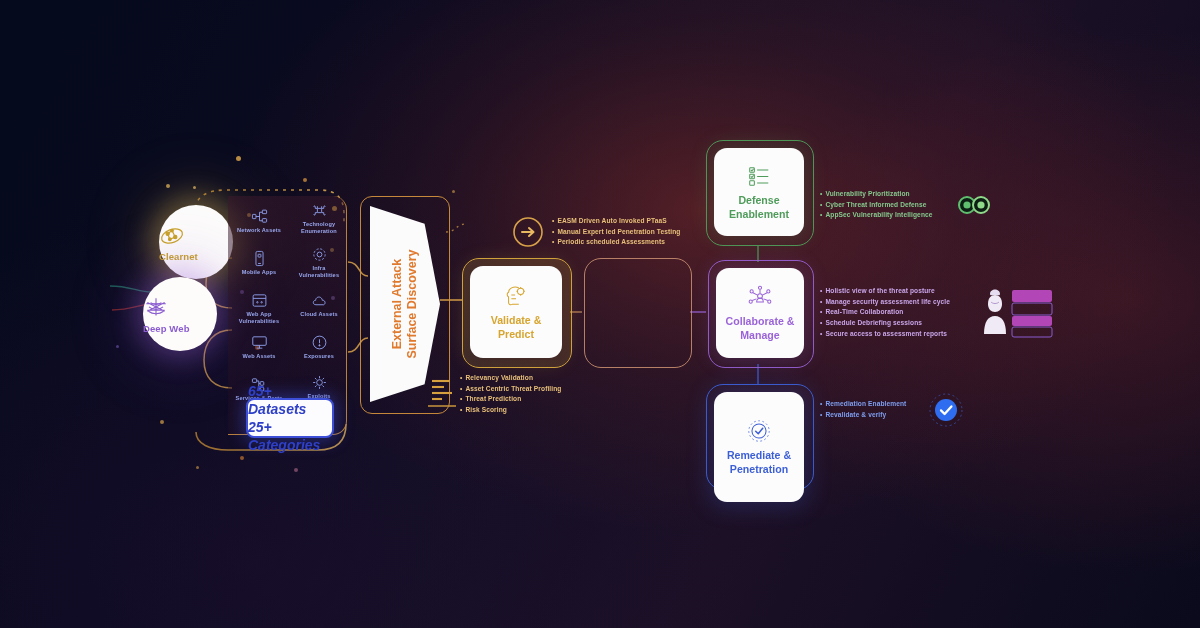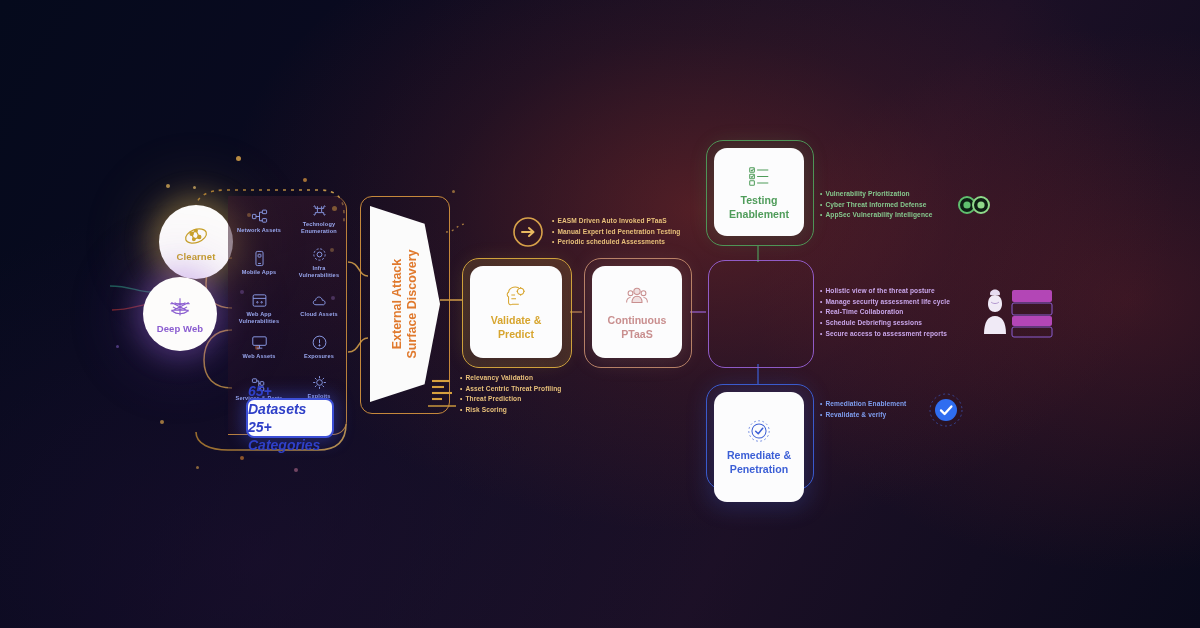--- a/index.html
+++ b/index.html
@@ -9,21 +9,21 @@
       radial-gradient(680px 460px at 700px 210px, rgba(168,52,40,.42) 0%, rgba(120,38,38,.20) 38%, rgba(12,10,26,0) 70%),
       radial-gradient(520px 380px at 1130px 300px, rgba(150,44,44,.30) 0%, rgba(20,12,28,0) 72%),
       radial-gradient(700px 520px at 260px 560px, rgba(30,16,48,.55) 0%, rgba(8,8,22,0) 70%),
       linear-gradient(118deg,#050a1c 0%,#0a0a20 28%,#140f24 50%,#1c1026 66%,#0a0a1c 100%);
   }
   .dot{position:absolute;border-radius:50%;pointer-events:none;}
 
   
   .srcwrap{position:absolute;width:74px;height:74px;}
   .srccircle{position:absolute;inset:0;border-radius:50%;background:#fdfcfb;
-    display:flex;flex-direction:column;align-items:center;justify-content:center;}
+    display:flex;flex-direction:column;align-items:flex-start;justify-content:center;}
   .srcwrap.clear .srccircle{box-shadow:0 0 26px 8px rgba(232,196,90,.35),0 0 60px 22px rgba(190,140,60,.16);}
   .srcwrap.deep .srccircle{box-shadow:0 0 26px 8px rgba(168,110,230,.32),0 0 60px 22px rgba(120,70,190,.15);}
   .srcwrap.dark .srccircle{box-shadow:0 0 26px 8px rgba(226,132,60,.32),0 0 60px 22px rgba(170,90,40,.15);}
   .srclabel{font-size:9.5px;font-weight:bold;letter-spacing:.1px;margin-top:2px;}
   .srcicon{width:26px;height:26px;display:block;}
 
   
   #assetpanel{position:absolute;left:228px;top:196px;width:118px;height:238px;
     border:1.4px solid rgba(214,150,64,.85);border-top:none;border-left:none;
     border-radius:0 14px 14px 0;
@@ -272,36 +272,38 @@
     </div>
   </div>
   <div class="blist" style="left:460px;top:373px;">
     <div style="color:#e8c07a;">Relevancy Validation</div>
     <div style="color:#e8c07a;">Asset Centric Threat Profiling</div>
     <div style="color:#e8c07a;">Threat Prediction</div>
     <div style="color:#e8c07a;">Risk Scoring</div>
   </div>
 
   <div class="cardframe" style="left:584px;top:258px;width:106px;height:108px;border-color:rgba(196,140,110,.9);"></div>
-  <div class="card" style="left:592px;top:266px;width:90px;height:92px;box-shadow:0 0 20px 5px rgba(200,150,130,.16);">
-    <svg class="cardicon" viewBox="0 0 28 28" fill="none" stroke="#c98f8f" stroke-width="1.1">
-      <circle cx="14" cy="9" r="3.4" fill="rgba(226,190,190,.45)"></circle>
-      <path d="M8.6 21 C8.6 16.6 10.8 14.2 14 14.2 C17.2 14.2 19.4 16.6 19.4 21 Z" fill="rgba(226,190,190,.45)"></path>
-      <circle cx="7" cy="11" r="2.6"></circle>
-        <path d="M2.8 21 C2.8 17.6 4.4 15.6 7 15.6"></path>
-      <circle cx="21" cy="11" r="2.6"></circle>
-        <path d="M25.2 21 C25.2 17.6 23.6 15.6 21 15.6"></path>
+
+  <div class="cardframe" style="left:708px;top:260px;width:104px;height:106px;border-color:rgba(154,99,216,.9);"></div>
+  <div class="card" style="left:716px;top:268px;width:88px;height:90px;box-shadow:0 0 20px 5px rgba(154,99,216,.20);">
+    <svg class="cardicon" viewBox="0 0 28 28" fill="none" stroke="#9a63d8" stroke-width="1.1">
+      <circle cx="14" cy="13" r="2.6"></circle>
+        <path d="M10.4 19.4 C10.4 16.6 12 15.2 14 15.2 C16 15.2 17.6 16.6 17.6 19.4 Z"></path>
+      <circle cx="5" cy="8" r="1.7"></circle>
+        <circle cx="23" cy="8" r="1.7"></circle>
+      <circle cx="14" cy="4" r="1.7"></circle>
+        <circle cx="4" cy="19" r="1.7"></circle>
+        <circle cx="24" cy="19" r="1.7"></circle>
+      <path d="M6.4 9.4 L11.4 12 M21.6 9.4 L16.6 12 M14 5.8 L14 10.2 M5.6 17.8 L10.2 16 M22.4 17.8 L17.8 16"></path>
     </svg>
-    <div class="cardtitle" style="color:#c98f8f;">
-      <span>Continuous</span><br>
-      <span>PTaaS</span>
-    </div>
-  </div>
-
-  <div class="cardframe" style="left:708px;top:260px;width:104px;height:106px;border-color:rgba(154,99,216,.9);"></div>
+    <div class="cardtitle" style="color:#9a63d8;">
+      <span>Collaborate &amp;</span><br>
+      <span>Manage</span>
+    </div>
+  </div>
   <div class="blist" style="left:820px;top:286px;">
     <div style="color:#c9a6ea;">Holistic view of the threat posture</div>
     <div style="color:#c9a6ea;">Manage security assessment life cycle</div>
     <div style="color:#c9a6ea;">Real-Time Collaboration</div>
     <div style="color:#c9a6ea;">Schedule Debriefing sessions</div>
     <div style="color:#c9a6ea;">Secure access to assessment reports</div>
   </div>
   <svg style="position:absolute;left:978px;top:282px;width:78px;height:56px;" viewBox="0 0 78 56" fill="none">
     <path d="M10 22 C10 16 13 13 17 13 C21 13 24 16 24 22 C24 27 21 30 17 30 C13 30 10 27 10 22 Z" fill="#f0eaf6"></path>
     <path d="M12 12 C12 6 22 6 22 12 C22 14 20 13 17 13 C14 13 12 14 12 12 Z" fill="#e6dcf0"></path>
@@ -317,21 +319,21 @@
   <div class="card" style="left:714px;top:148px;width:90px;height:88px;box-shadow:0 0 20px 5px rgba(79,156,90,.20);">
     <svg class="cardicon" viewBox="0 0 28 28" fill="none" stroke="#4f9c5a" stroke-width="1.1">
       <rect x="4" y="5" width="5" height="5" rx=".8"></rect>
         <path d="M5.2 7.4 L6.4 8.6 L8.2 6.2"></path>
       <rect x="4" y="12" width="5" height="5" rx=".8"></rect>
         <path d="M5.2 14.4 L6.4 15.6 L8.2 13.2"></path>
       <rect x="4" y="19" width="5" height="5" rx=".8"></rect>
       <path d="M12 7.5 L24 7.5 M12 14.5 L24 14.5 M12 21.5 L24 21.5"></path>
     </svg>
     <div class="cardtitle" style="color:#4f9c5a;">
-      <span>Testing</span><br>
+      <span>Defense</span><br>
       <span>Enablement</span>
     </div>
   </div>
   <div class="blist" style="left:820px;top:189px;">
     <div style="color:#86c98e;">Vulnerability Prioritization</div>
     <div style="color:#86c98e;">Cyber Threat Informed  Defense</div>
     <div style="color:#86c98e;">AppSec Vulnerability Intelligence</div>
   </div>
   <svg style="position:absolute;left:958px;top:194px;width:32px;height:22px;" viewBox="0 0 32 22" fill="none">
     <circle cx="9" cy="11" r="8" fill="#0d1f14" stroke="#5fbf6e" stroke-width="2"></circle>

